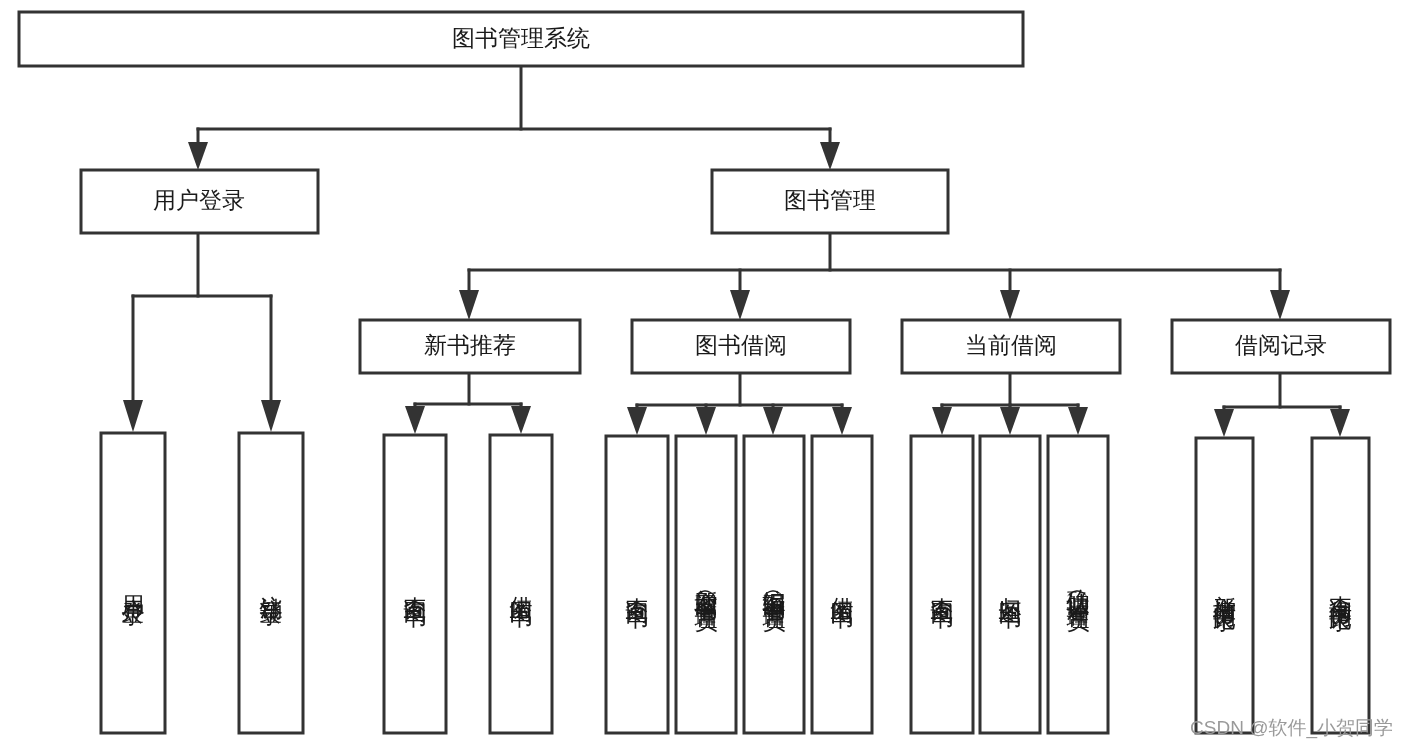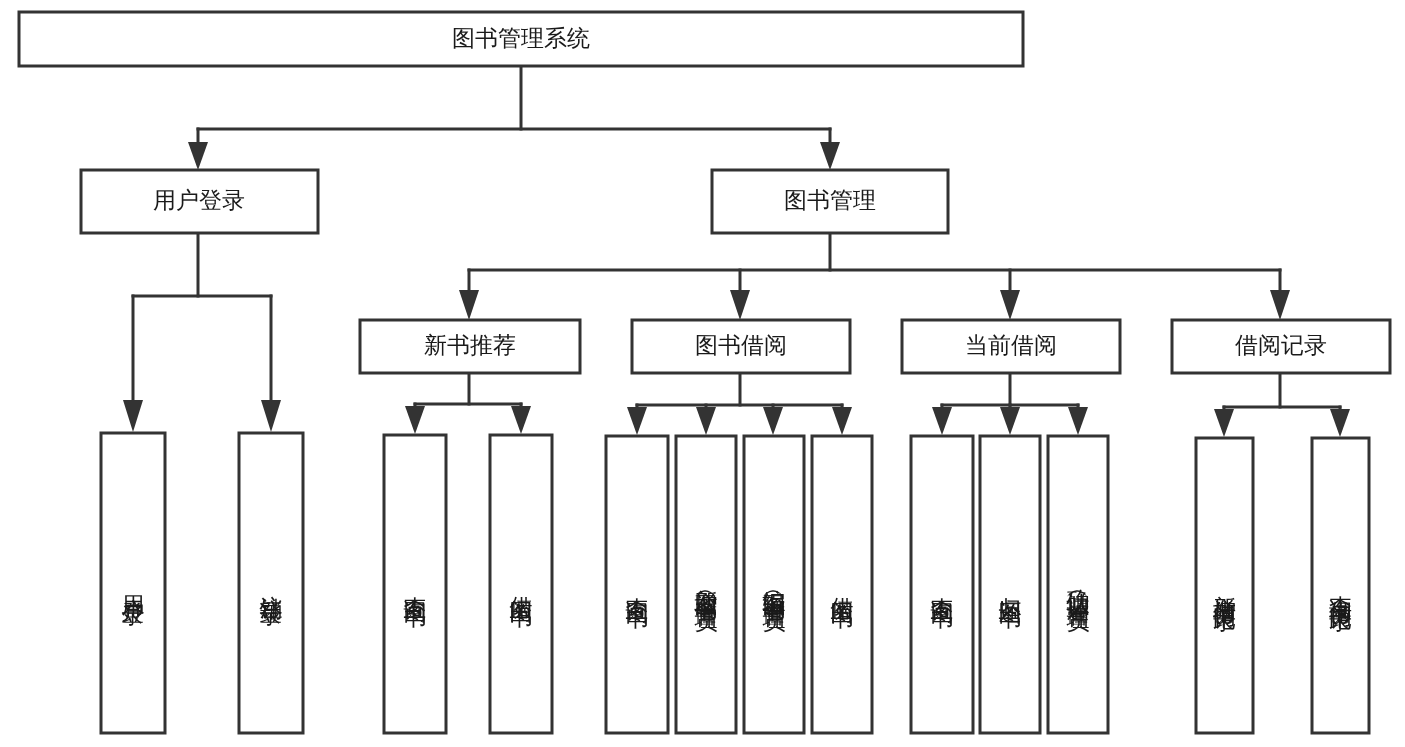--- a/index.html
+++ b/index.html
@@ -206,13 +206,14 @@
   <div class="node-label-v" style="left:744px; top:436px; width:60px; height:297px;">编辑图书（管理员）</div>
   <div class="node-label-v" style="left:812px; top:436px; width:60px; height:297px;">借阅图书</div>
 
   <div class="node-label-v" style="left:911px; top:436px; width:62px; height:297px;">查询图书</div>
   <div class="node-label-v" style="left:980px; top:436px; width:60px; height:297px;">归还图书</div>
   <div class="node-label-v" style="left:1048px; top:436px; width:60px; height:297px;">确认归还（管理员）</div>
 
   <div class="node-label-v" style="left:1196px; top:438px; width:57px; height:295px;">新增借阅记录</div>
   <div class="node-label-v" style="left:1312px; top:438px; width:57px; height:295px;">查询借阅记录</div>
 
+  <div class="watermark">CSDN @软件_小贺同学</div>
 </div>
 
 </body></html>

